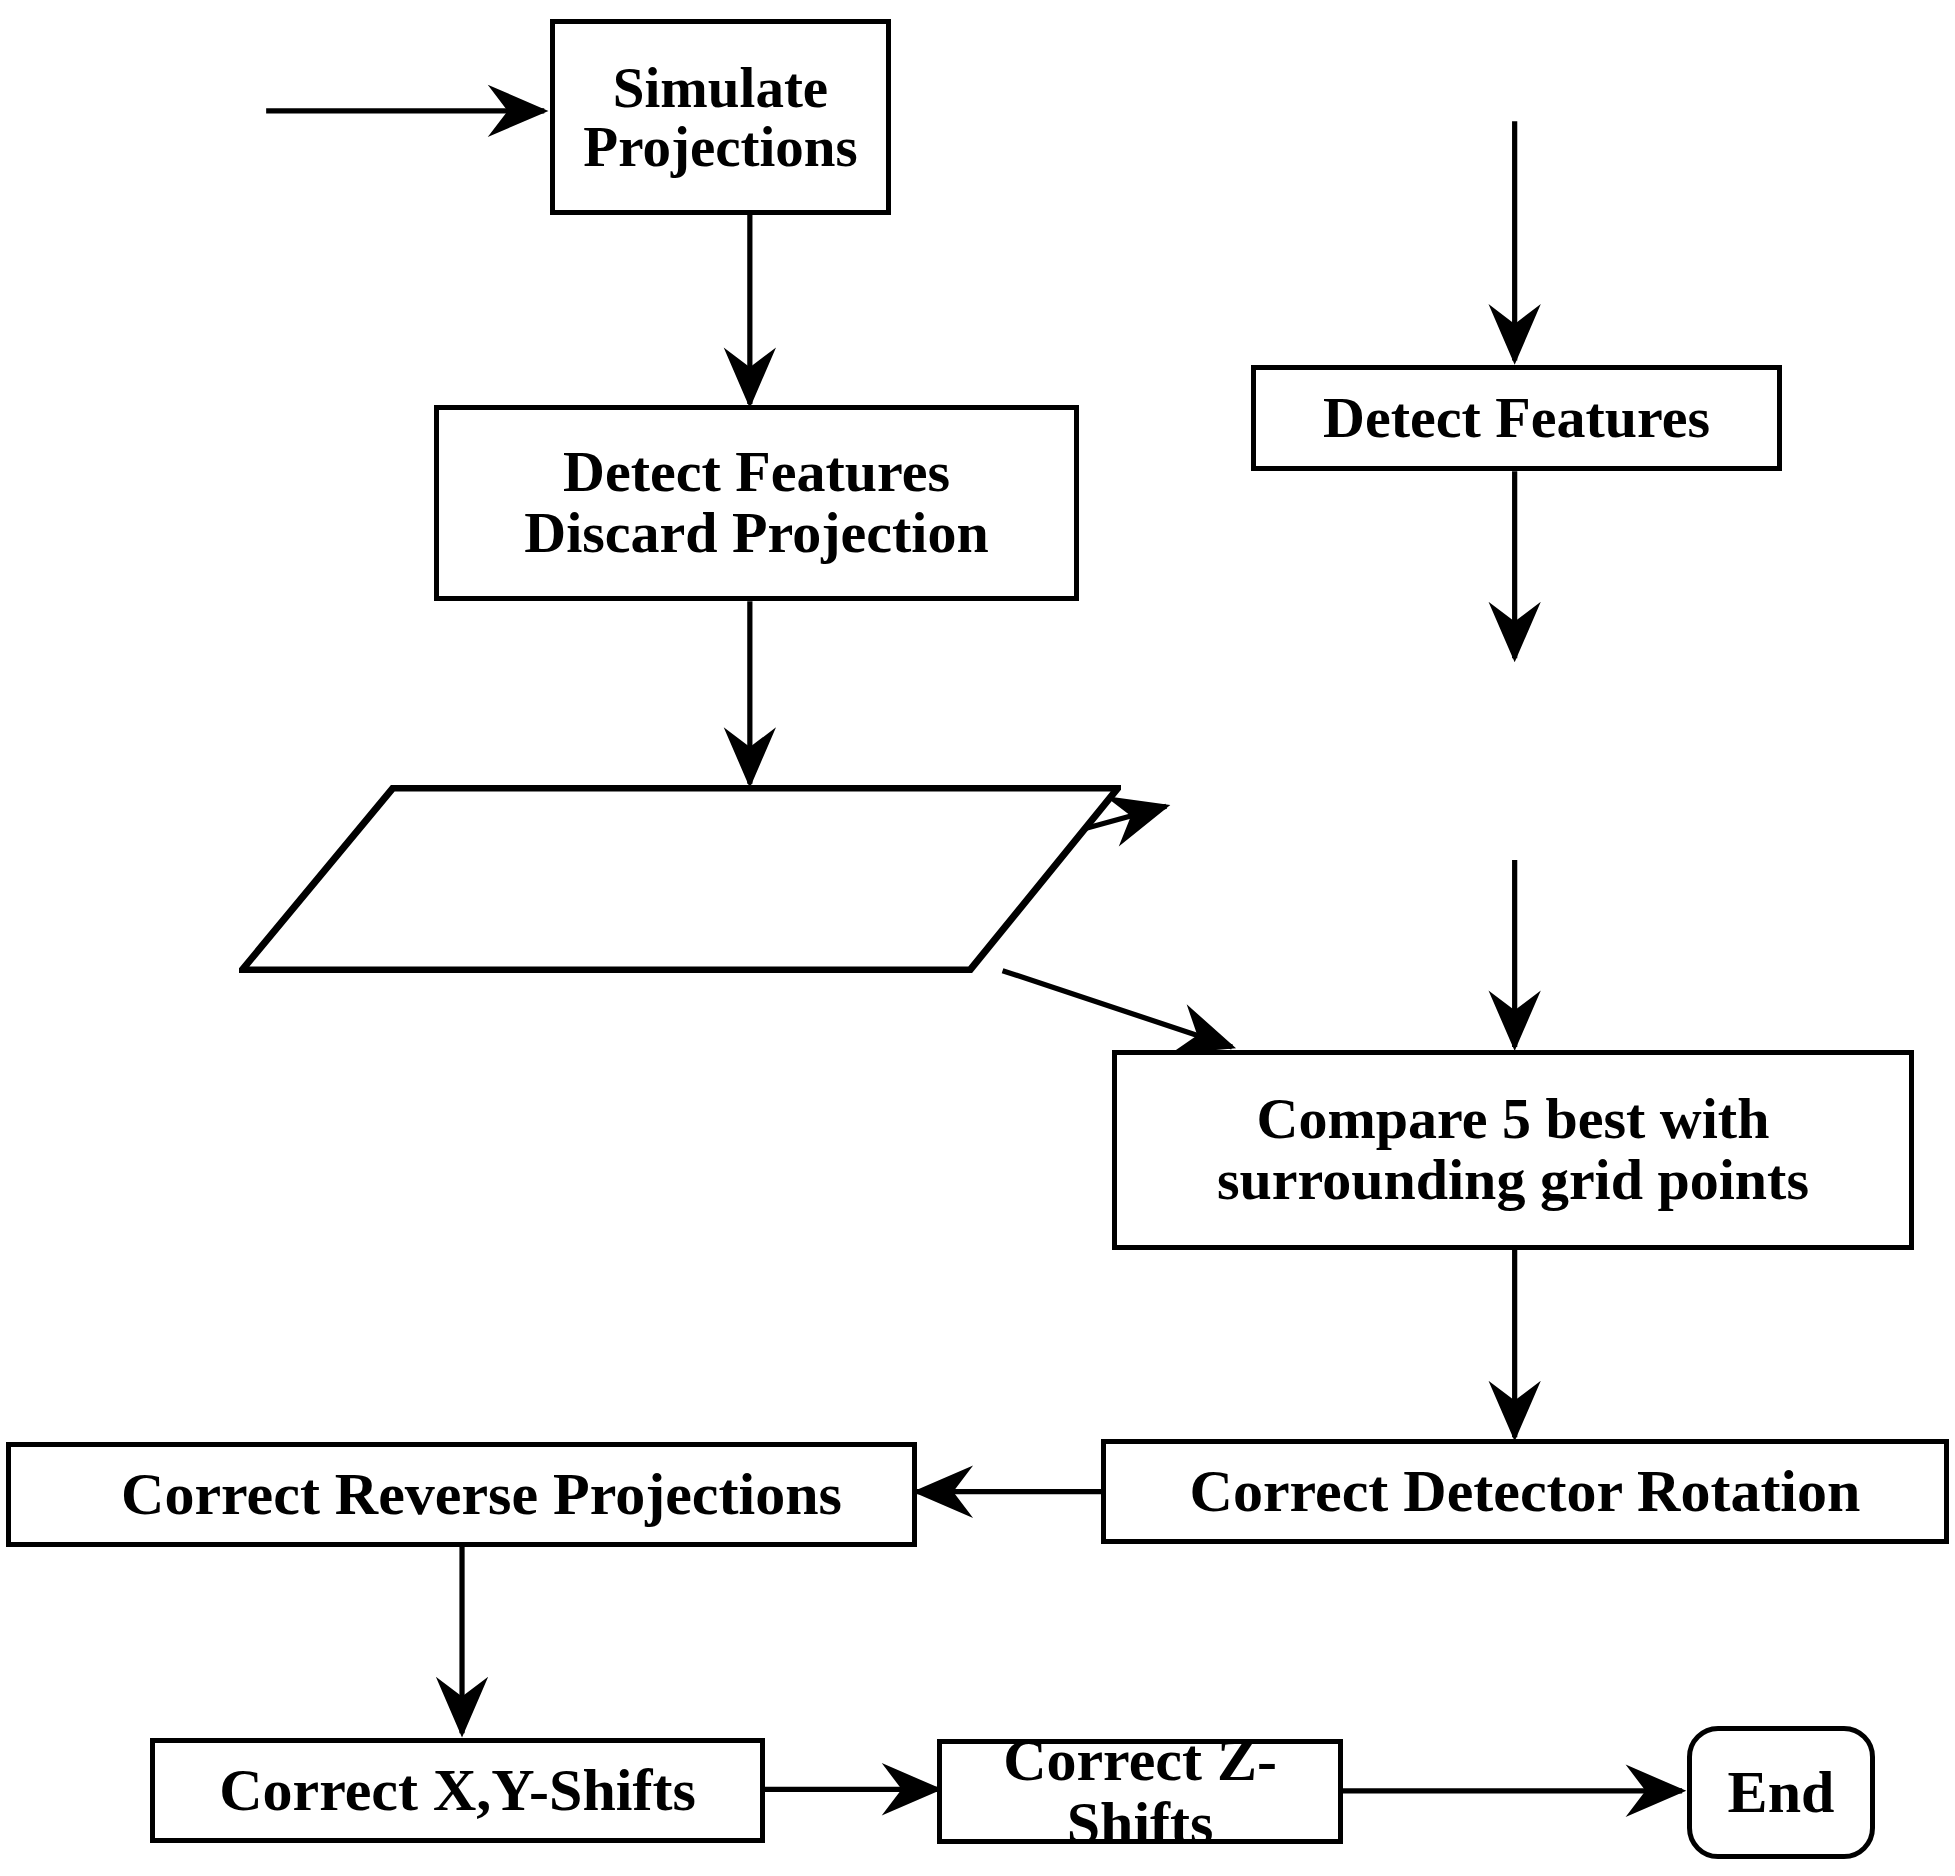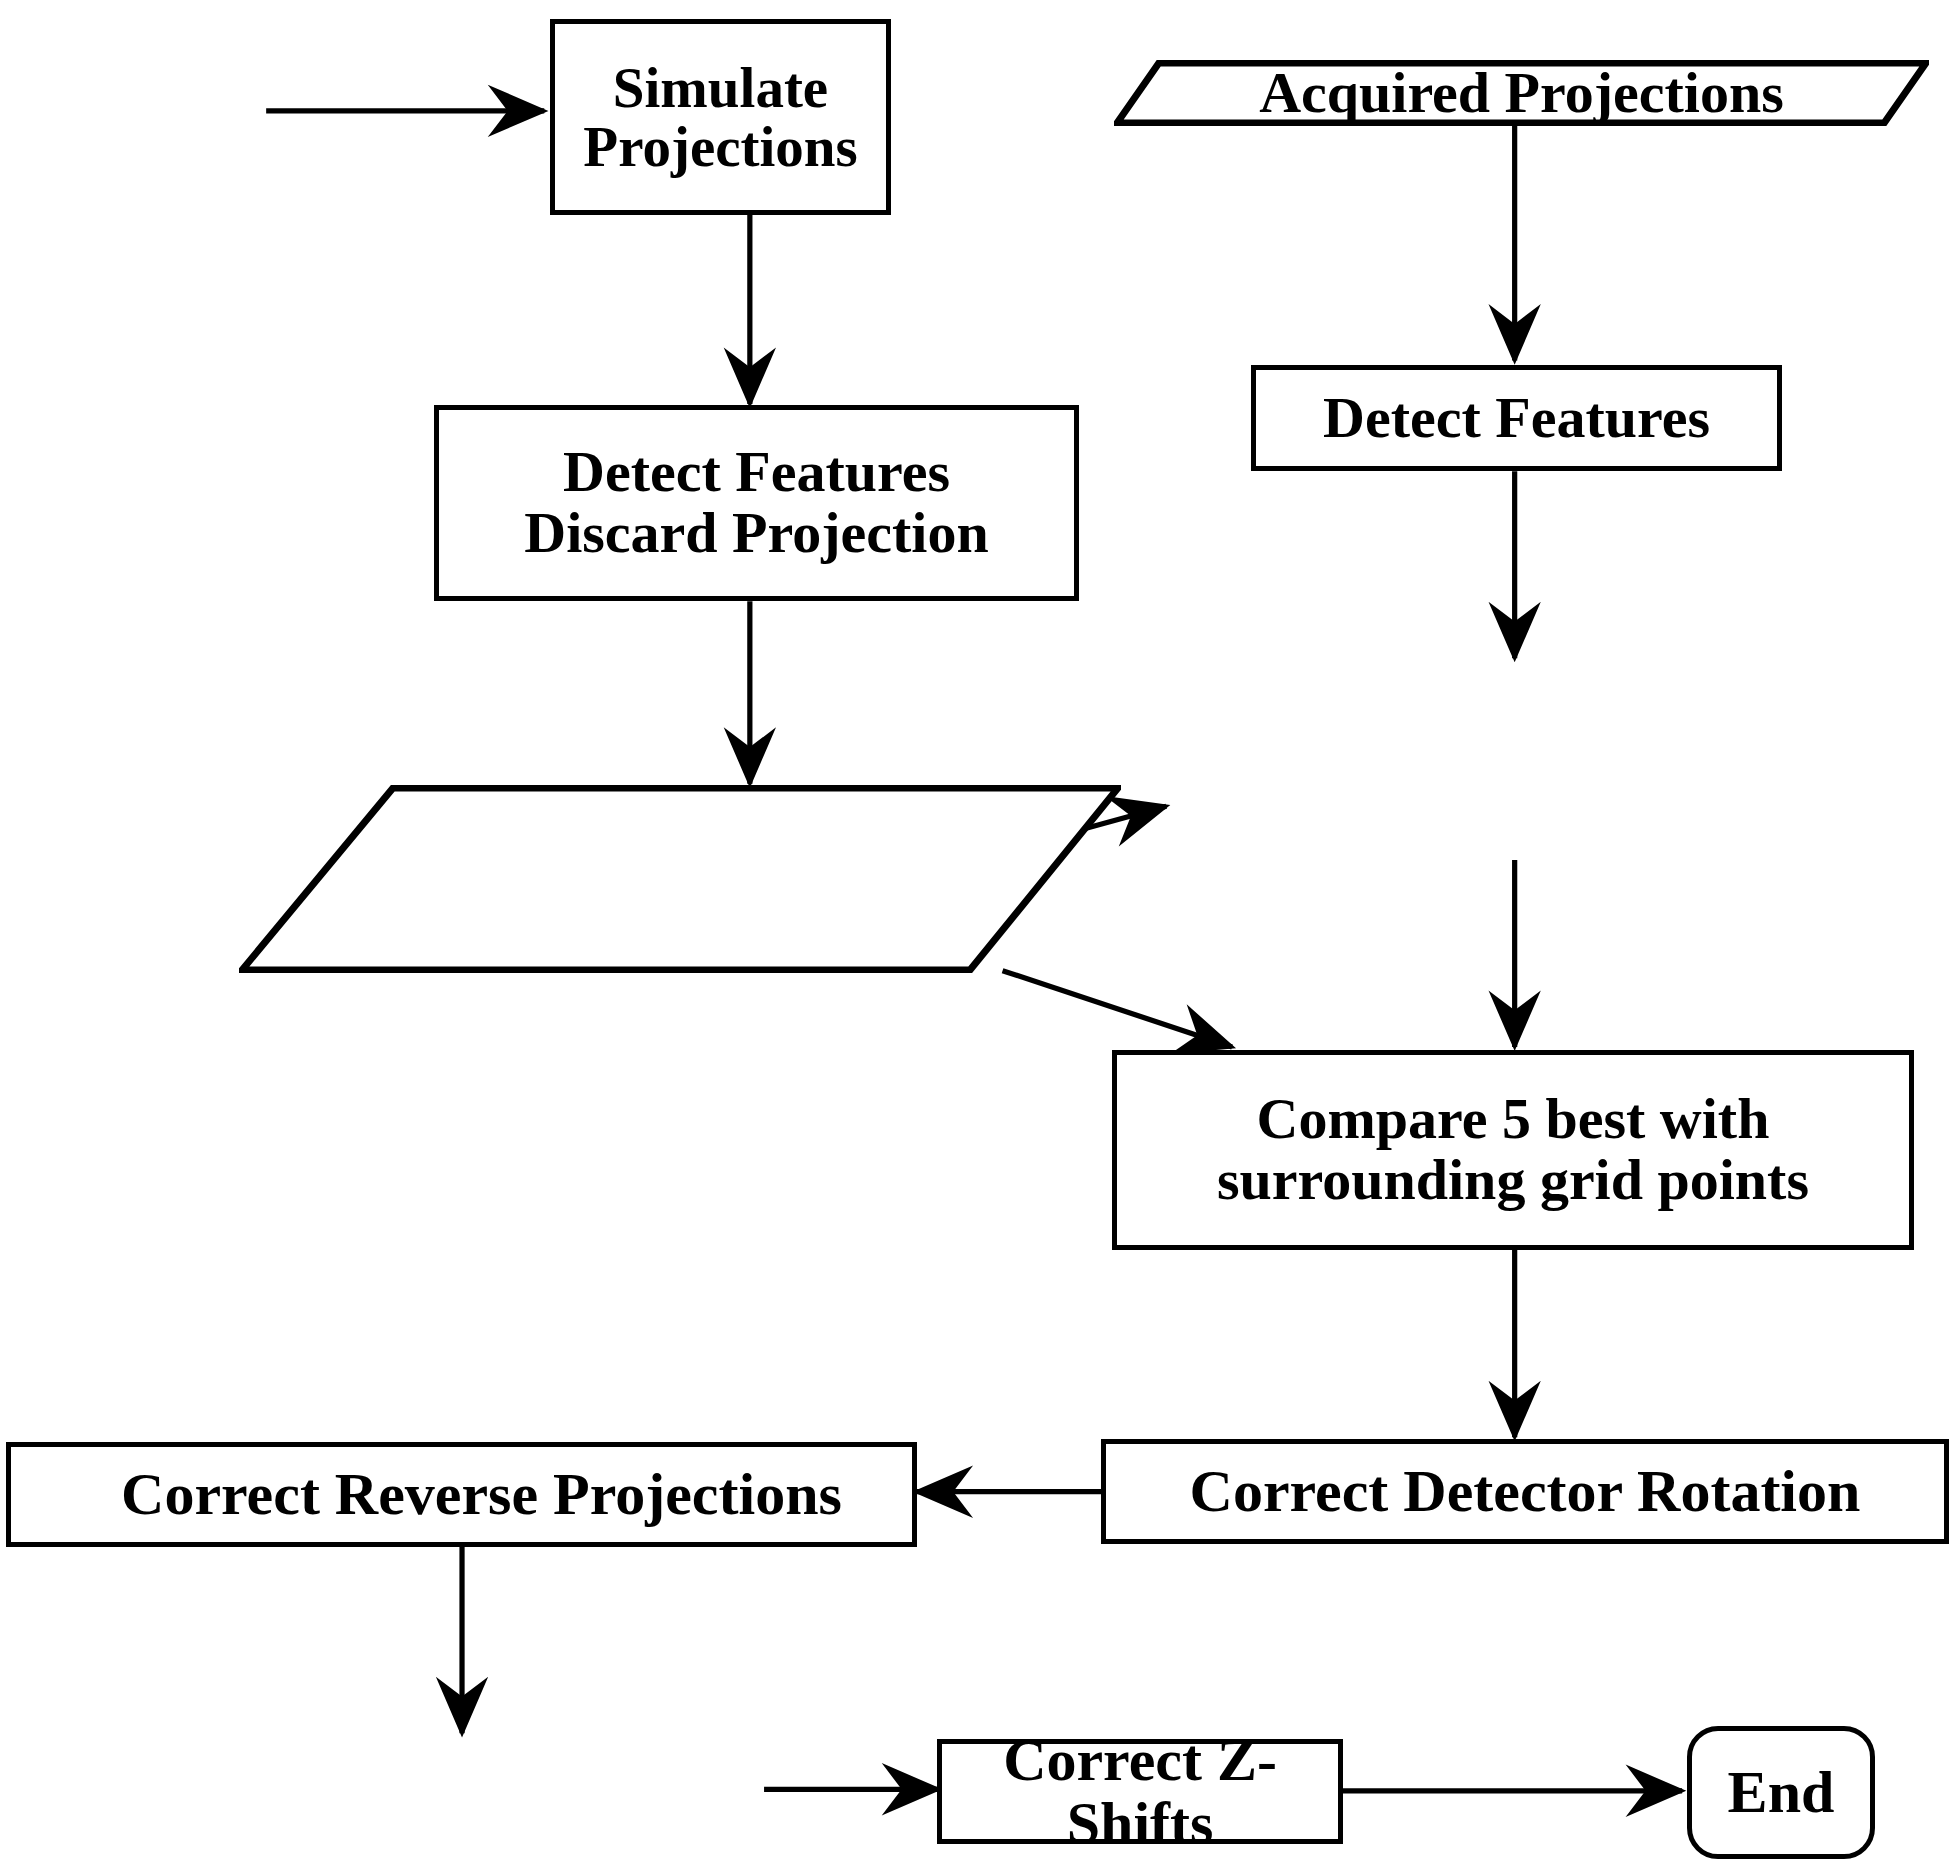--- a/index.html
+++ b/index.html
@@ -106,26 +106,20 @@
       <path d="M1735,2395 L2250,2395"></path>
     </g>
   </svg>
 
 
   <div class="node rect" style="left:550px; top:19.4px; width:341px; height:196px; font-size:57px;">
     <span>Simulate
 Projections</span>
   </div>
 
-  <div class="node io" style="left:1114px; top:60px; width:815px; height:66px; font-size:58px;">
-    <svg class="io-shape" viewBox="0 0 1090 88" preserveAspectRatio="none">
-      <polygon points="60,4 1086,4 1030,84 4,84" fill="#ffffff" stroke="#000000" stroke-width="7" vector-effect="non-scaling-stroke"></polygon>
-    </svg>
-    <span class="io-label">Acquired Projections</span>
-  </div>
 
   <div class="node rect" style="left:1251px; top:365px; width:531px; height:106px; font-size:58px;">
     <span>Detect Features</span>
   </div>
 
   <div class="node rect" style="left:434px; top:405px; width:645px; height:196px; font-size:58px;">
     <span>Detect Features
 Discard Projection</span>
   </div>
 
@@ -142,20 +136,23 @@
   </div>
 
   <div class="node rect" style="left:6px; top:1442px; width:911px; height:105px; font-size:60px;padding-left:40px;">
     <span>Correct Reverse Projections</span>
   </div>
 
   <div class="node rect" style="left:1101px; top:1439px; width:848px; height:105px; font-size:60px;text-align:center;">
     <span>Correct Detector Rotation</span>
   </div>
 
+  <div class="node rect" style="left:150px; top:1738px; width:615px; height:105px; font-size:60px;">
+    <span>Correct X,Y-Shifts</span>
+  </div>
 
   <div class="node rect" style="left:937px; top:1739px; width:406px; height:105px; font-size:60px;">
     <span>Correct Z-Shifts</span>
   </div>
 
   <div class="node terminator" style="left:1687px; top:1726px; width:188px; height:133px; font-size:60px;">
     <span>End</span>
   </div>
 
 </div>

